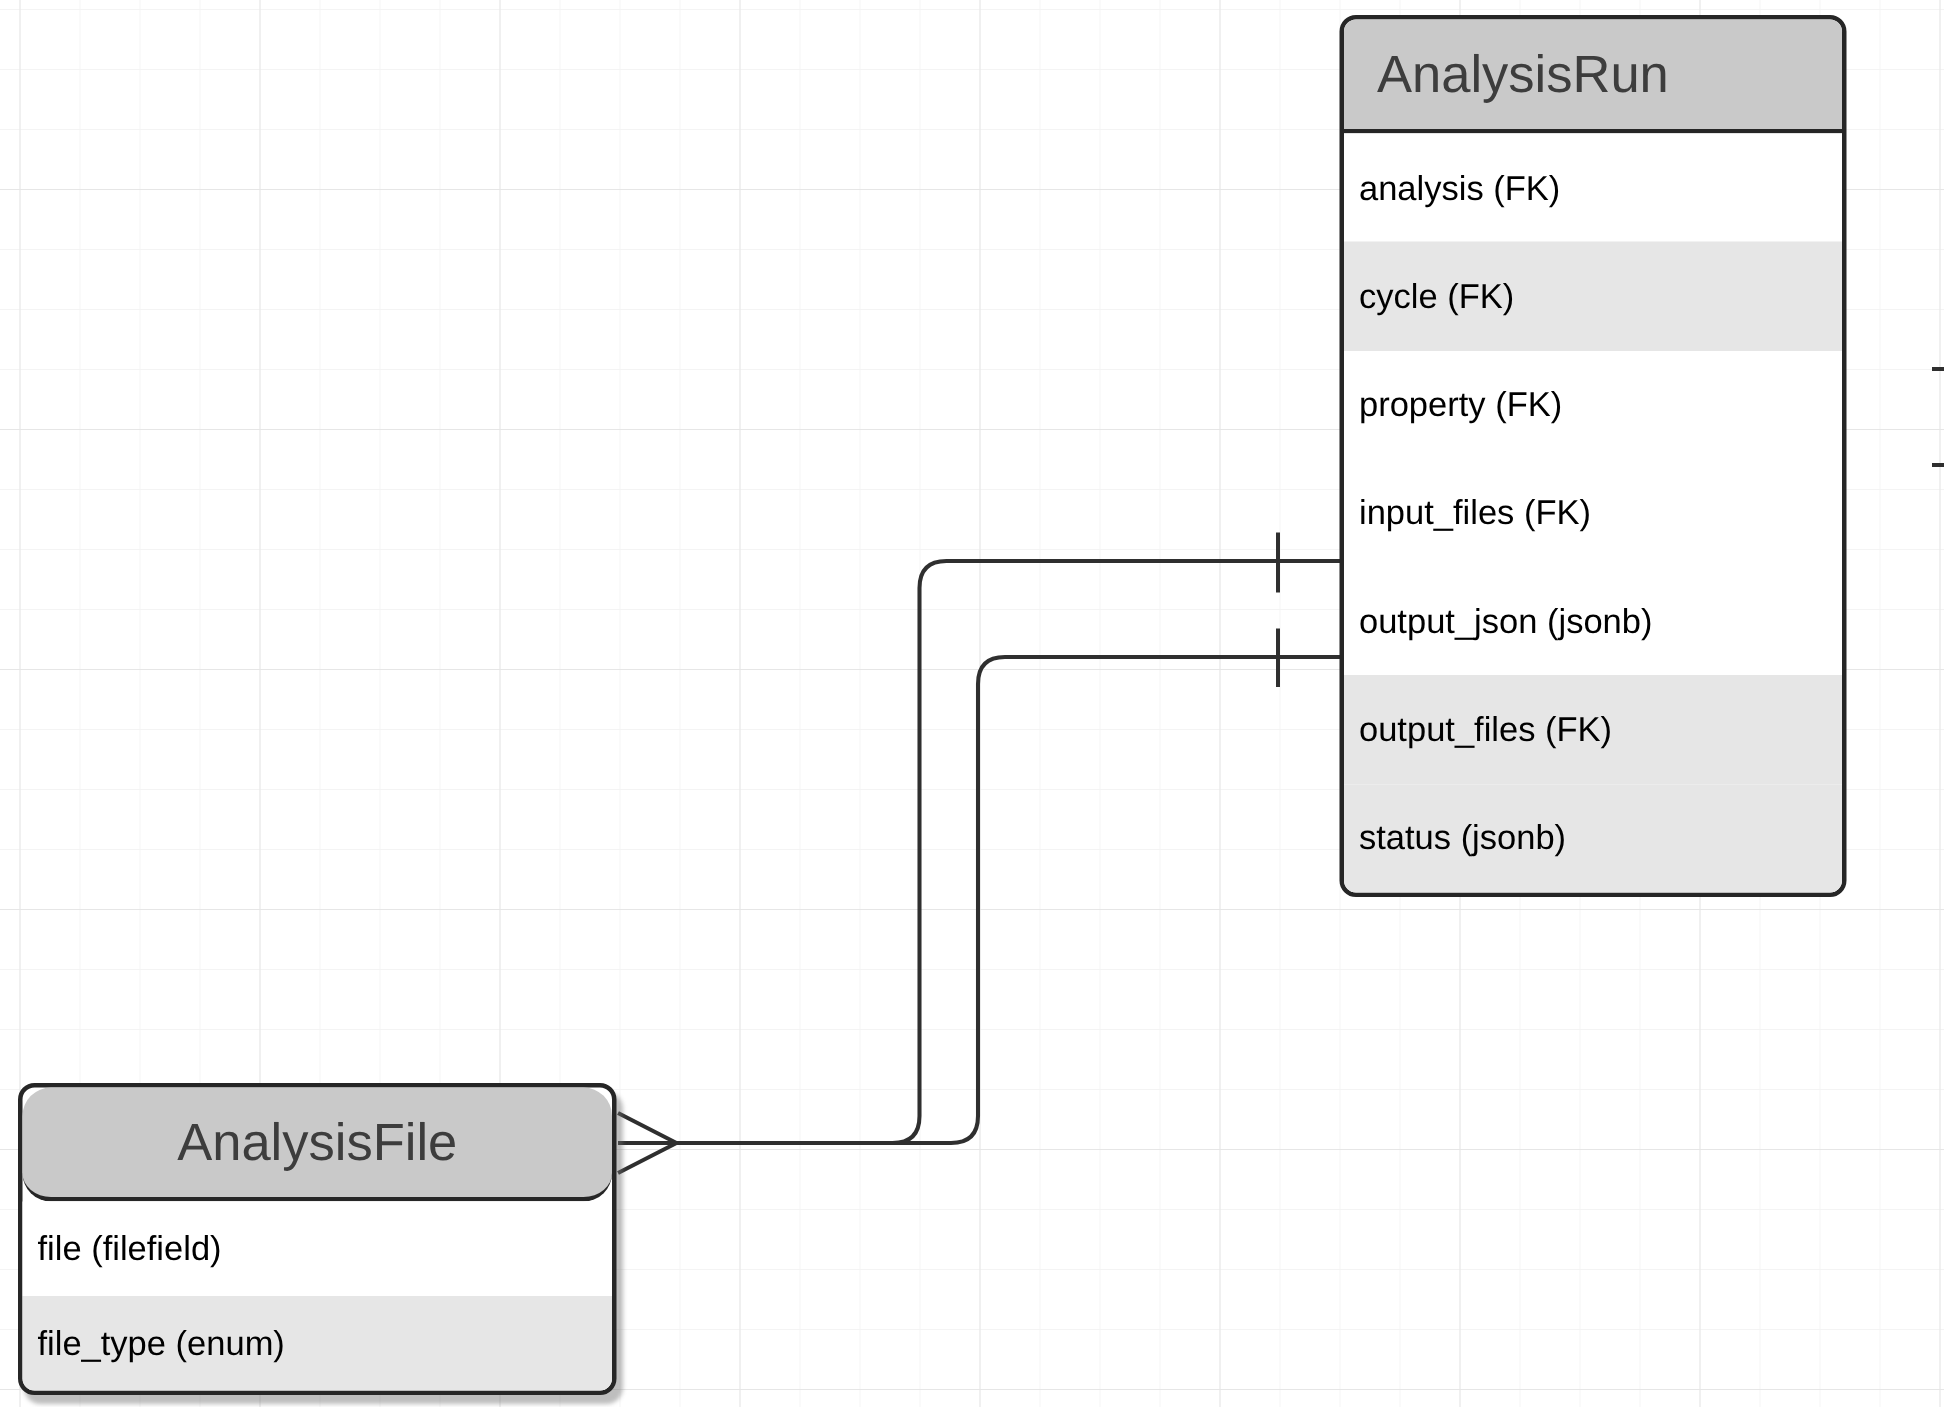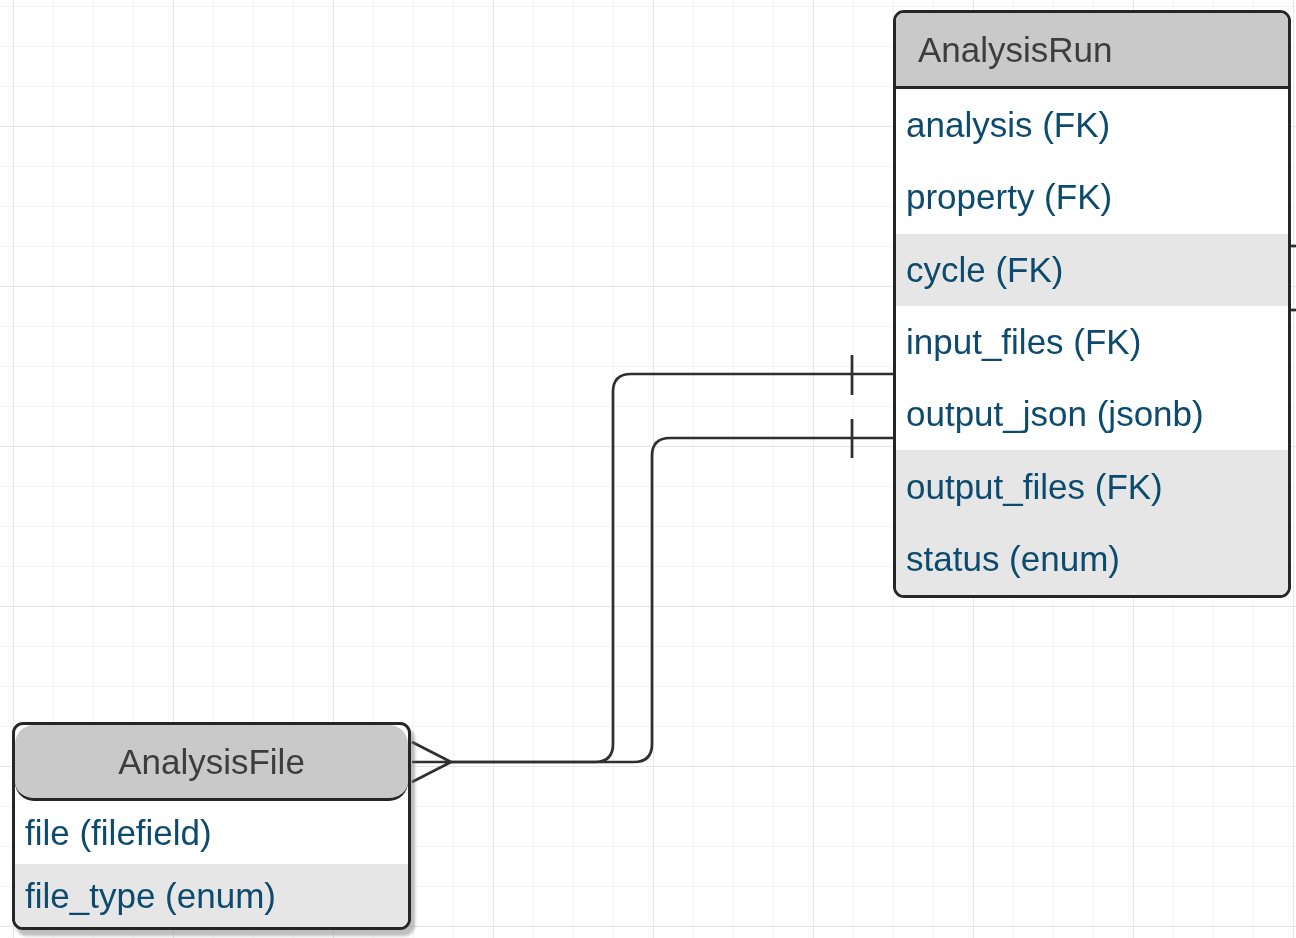--- a/index.html
+++ b/index.html
@@ -70,33 +70,33 @@
   .entity-rows {
     flex: 1 1 auto;
     display: flex;
     flex-direction: column;
   }
   .entity-row {
     flex: 1 1 0;
     display: flex;
     align-items: center;
     padding-left: 10px;
-    font-size: 35px;
-    color: #0c4a6e;
+    font-size: 23px;
+    color: #000000;
     background: #ffffff;
     white-space: nowrap;
   }
   .entity-row.alt { background: #e6e6e6; }
   .entity-row.last { border-radius: 0 0 8px 8px; }
   .entity-row.indent { }
 
   #entity-analysisrun {
     left: 893px;
     top: 10px;
-    width: 398px;
+    width: 338px;
     height: 588px;
   }
   #entity-analysisfile {
     left: 12px;
     top: 722px;
     width: 399px;
     height: 208px;
     box-shadow: 4px 6px 3px rgba(110, 110, 110, 0.45);
   }
 </style>
@@ -117,26 +117,26 @@
     <path d="M 412 742 L 451 762 L 412 782 M 412 762 H 451"></path>
 
     <path d="M 1288 246 H 1296"></path>
     <path d="M 1288 310 H 1296"></path>
   </svg>
 
   <div class="entity" id="entity-analysisrun">
     <div class="entity-header align-left">AnalysisRun</div>
     <div class="entity-rows">
       <div class="entity-row">analysis (FK)</div>
+      <div class="entity-row alt">cycle (FK)</div>
       <div class="entity-row">property (FK)</div>
-      <div class="entity-row alt">cycle (FK)</div>
       <div class="entity-row">input_files (FK)</div>
       <div class="entity-row">output_json (jsonb)</div>
       <div class="entity-row alt">output_files (FK)</div>
-      <div class="entity-row alt last">status (enum)</div>
+      <div class="entity-row alt last">status (jsonb)</div>
     </div>
   </div>
 
   <div class="entity" id="entity-analysisfile">
     <div class="entity-header align-center">AnalysisFile</div>
     <div class="entity-rows">
       <div class="entity-row indent">file (filefield)</div>
       <div class="entity-row alt last">file_type (enum)</div>
     </div>
   </div>

